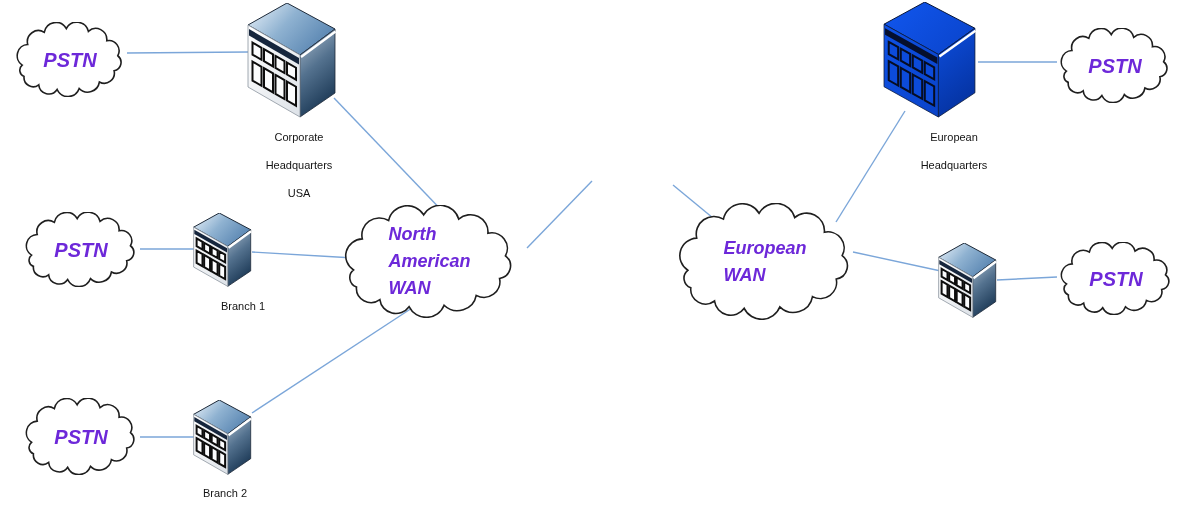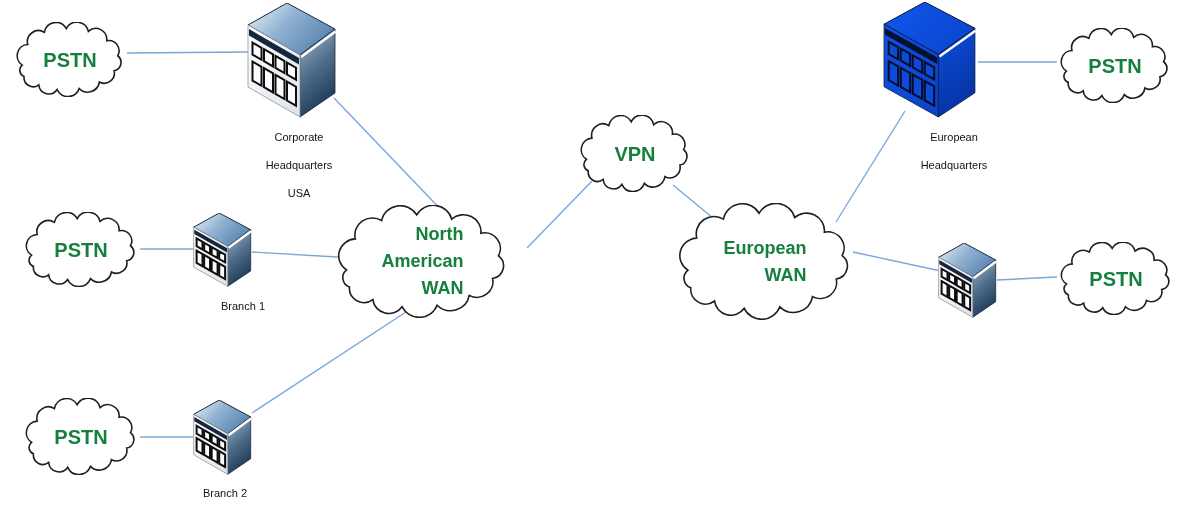--- a/index.html
+++ b/index.html
@@ -9,22 +9,22 @@
     background:#ffffff;
     font-family:"Liberation Sans","DejaVu Sans",sans-serif;
     overflow:hidden;
   }
   .edges{position:absolute;left:0;top:0;}
   .edges line{stroke:#7ba6d9;stroke-width:1.4;}
   .node{position:absolute;display:flex;align-items:center;justify-content:center;}
   .cloud-svg{position:absolute;left:0;top:0;width:100%;height:100%;}
   .cloud-path{fill:#ffffff;stroke:#1f1f1f;stroke-width:1.6;}
   .cloud-label{
-    position:relative;z-index:2;text-align:right;white-space:pre-line;
-    font-weight:bold;color:#15803d;
+    position:relative;z-index:2;text-align:left;white-space:pre-line;
+    font-weight:bold;color:#6d28d9;font-style:italic;
   }
   .sz-pstn{font-size:20px;line-height:24px;}
   .sz-wan{font-size:18px;line-height:27px;}
   .sz-vpn{font-size:20px;line-height:24px;}
   .bldg-svg{position:absolute;left:0;top:0;width:100%;height:100%;overflow:visible;}
   .shape-label{
     position:absolute;text-align:center;white-space:pre-line;
     font-size:11px;line-height:28px;color:#141414;
   }
   .defs-holder{position:absolute;width:0;height:0;overflow:hidden;}
@@ -156,35 +156,29 @@
     <div class="cloud-label sz-pstn">PSTN</div>
   </div>
 
   <div class="node" style="left:1057px;top:242px;width:118px;height:73px">
     <svg class="cloud-svg">
         <use href="#cloudSym" width="100%" height="100%"></use>
       </svg>
     <div class="cloud-label sz-pstn">PSTN</div>
   </div>
 
-  <div class="node" style="left:332px;top:205px;width:181px;height:113px">
+  <div class="node" style="left:339px;top:205px;width:181px;height:113px">
     <svg class="cloud-svg">
         <use href="#cloudSym" width="100%" height="100%"></use>
       </svg>
     <div class="cloud-label sz-wan">North
 American
 WAN</div>
   </div>
 
-  <div class="node" style="left:577px;top:115px;width:116px;height:77px">
-    <svg class="cloud-svg">
-        <use href="#cloudSym" width="100%" height="100%"></use>
-      </svg>
-    <div class="cloud-label sz-vpn">VPN</div>
-  </div>
 
   <div class="node" style="left:673px;top:203px;width:184px;height:117px">
     <svg class="cloud-svg">
         <use href="#cloudSym" width="100%" height="100%"></use>
       </svg>
     <div class="cloud-label sz-wan">European
 WAN</div>
   </div>
 
   <div class="node" style="left:247px;top:3px;width:90px;height:115px">

